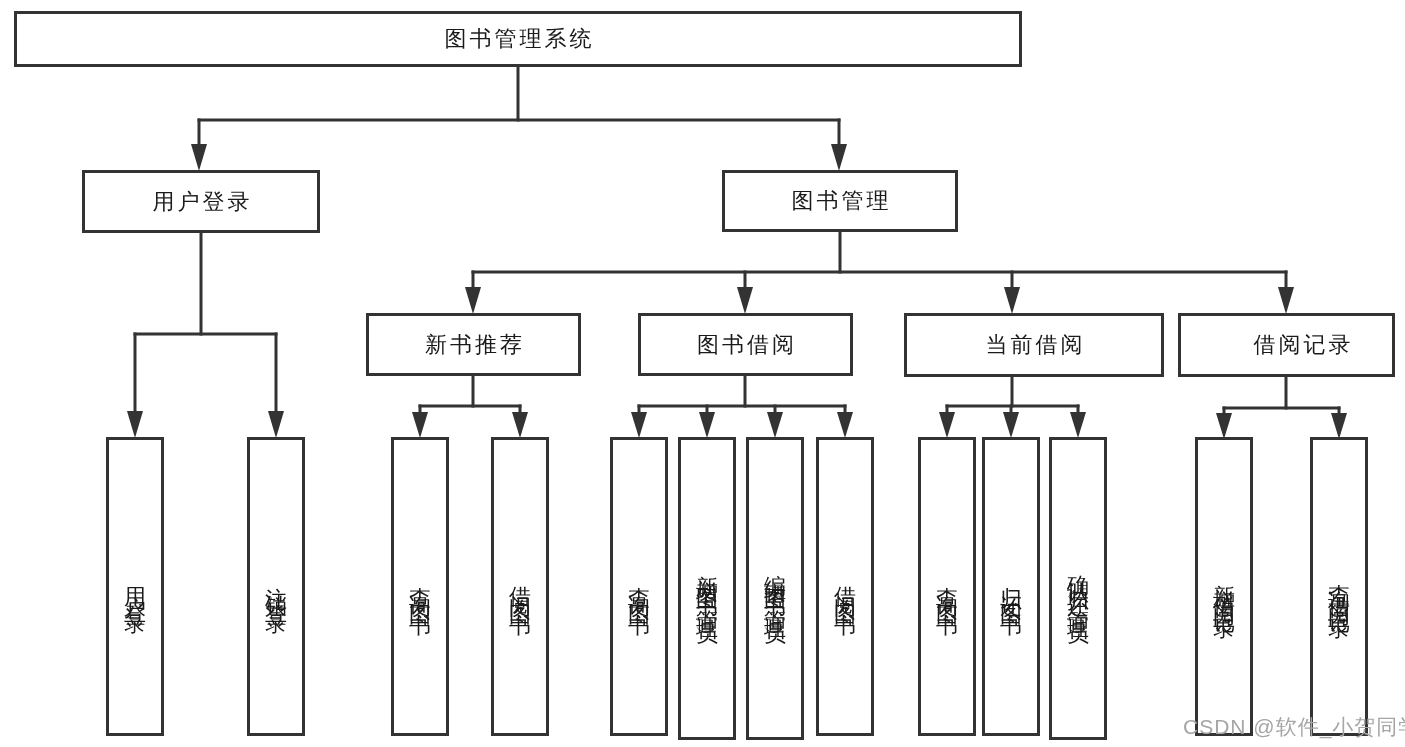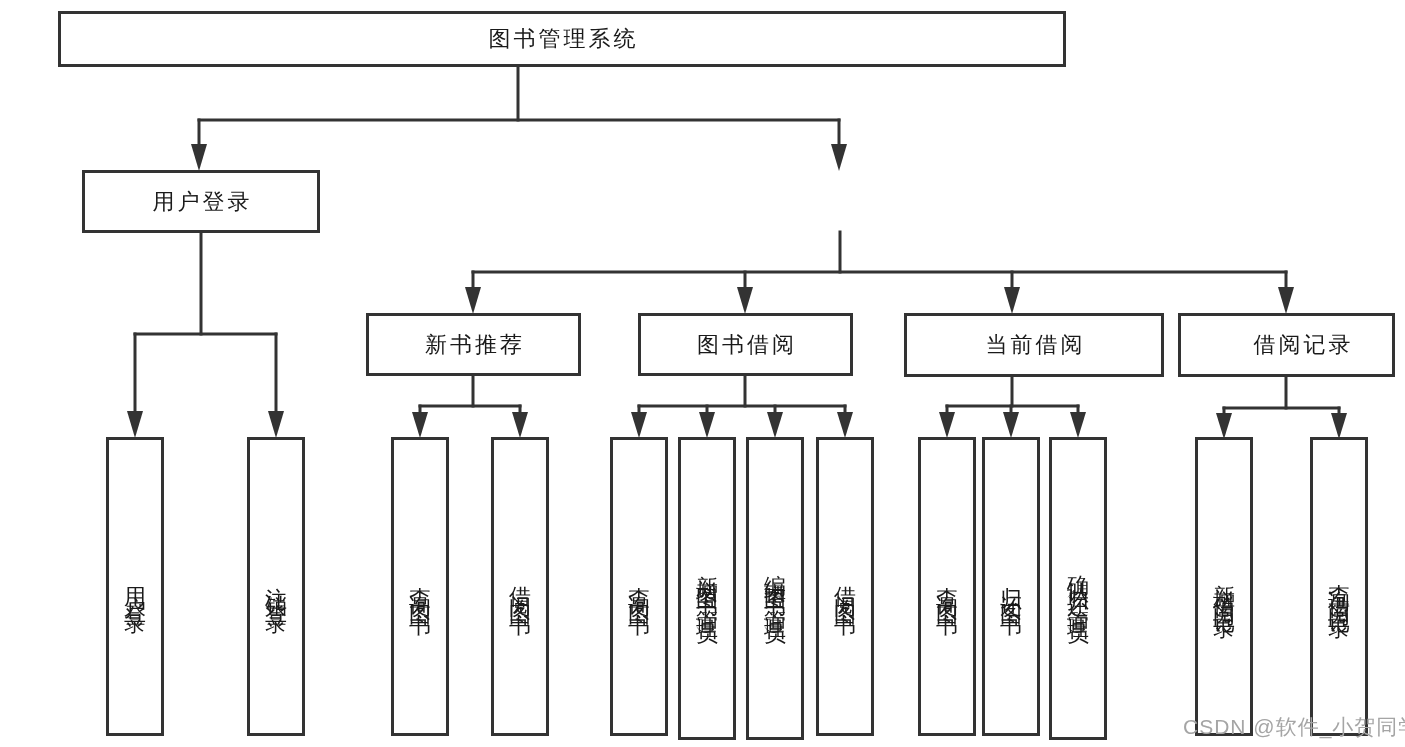--- a/index.html
+++ b/index.html
@@ -120,23 +120,24 @@
     <polygon points="1070,412 1086,412 1078,438" fill="currentColor" stroke="none"></polygon>
 
     <line x1="1286" y1="377" x2="1286" y2="408"></line>
     <line x1="1224" y1="408" x2="1339" y2="408"></line>
     <line x1="1224" y1="408" x2="1224" y2="413"></line>
     <polygon points="1216,413 1232,413 1224,439" fill="currentColor" stroke="none"></polygon>
     <line x1="1339" y1="408" x2="1339" y2="413"></line>
     <polygon points="1331,413 1347,413 1339,439" fill="currentColor" stroke="none"></polygon>
   </svg>
 
-  <div class="box h-box" style="left:14px; top:11px; width:1008px; height:56px;margin-left:44px;">图书管理系统</div>
+  <div class="box h-box" style="left:14px; top:11px; width:1008px; height:56px;">图书管理系统</div>
 
   <div class="box h-box" style="left:82px; top:170px; width:238px; height:63px;">用户登录</div>
+  <div class="box h-box" style="left:722px; top:170px; width:236px; height:62px;">图书管理</div>
 
   <div class="box h-box" style="left:638px; top:313px; width:215px; height:63px;">图书借阅</div>
   <div class="box h-box" style="left:366px; top:313px; width:215px; height:63px;">新书推荐</div>
   <div class="box h-box" style="left:904px; top:313px; width:260px; height:64px;">当前借阅</div>
   <div class="box h-box" style="left:1178px; top:313px; width:217px; height:64px;padding-left:31px;">借阅记录</div>
 
   <div class="box v-box" style="left:106px; top:437px; width:58px; height:299px;">用户登录</div>
   <div class="box v-box" style="left:247px; top:437px; width:58px; height:299px;">注销登录</div>
 
   <div class="box v-box" style="left:391px; top:437px; width:58px; height:299px;">查询图书</div>

